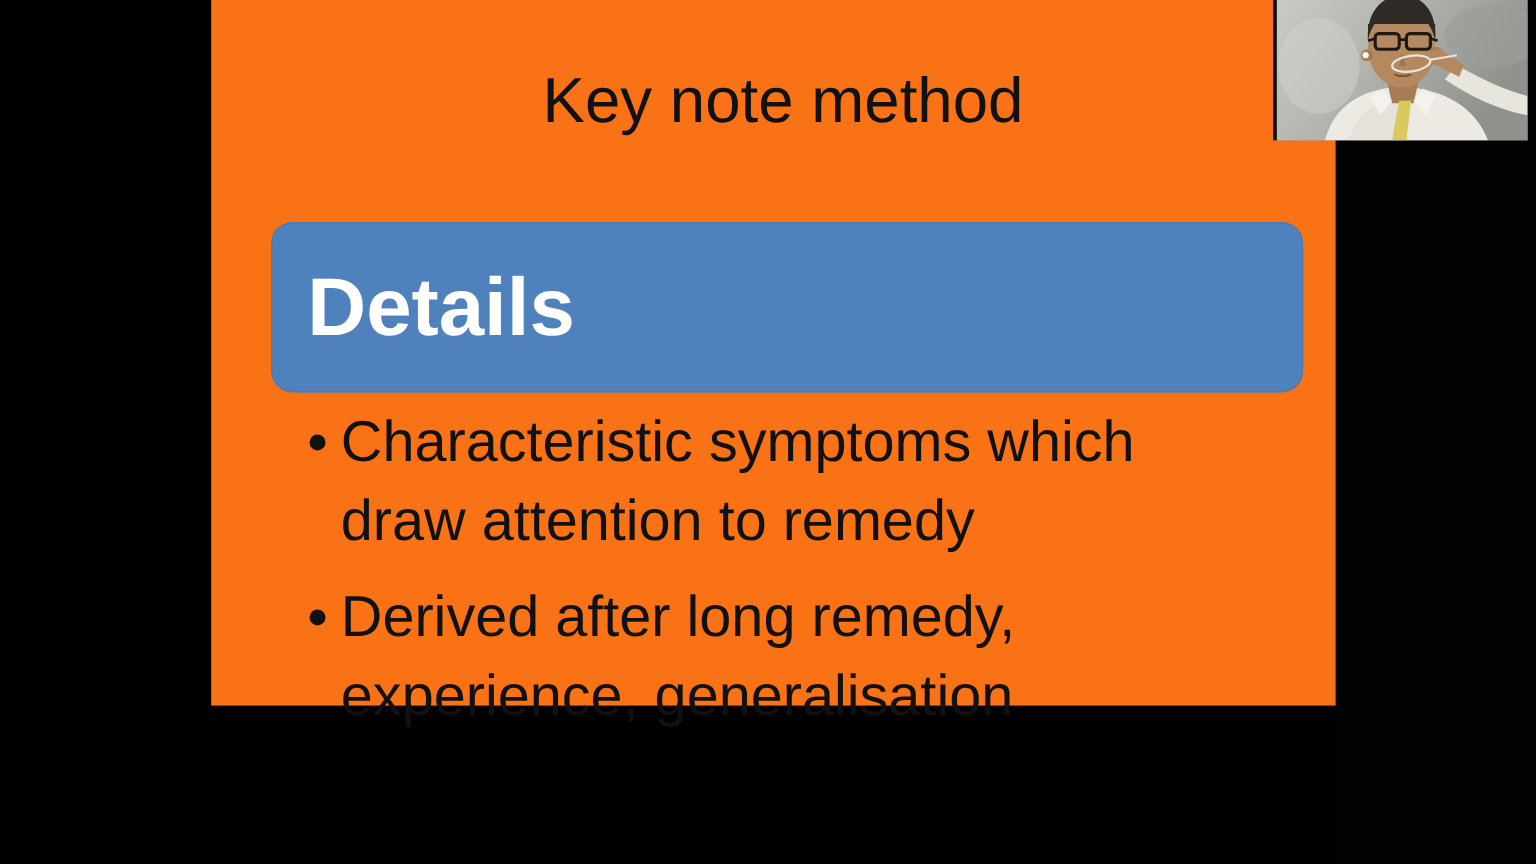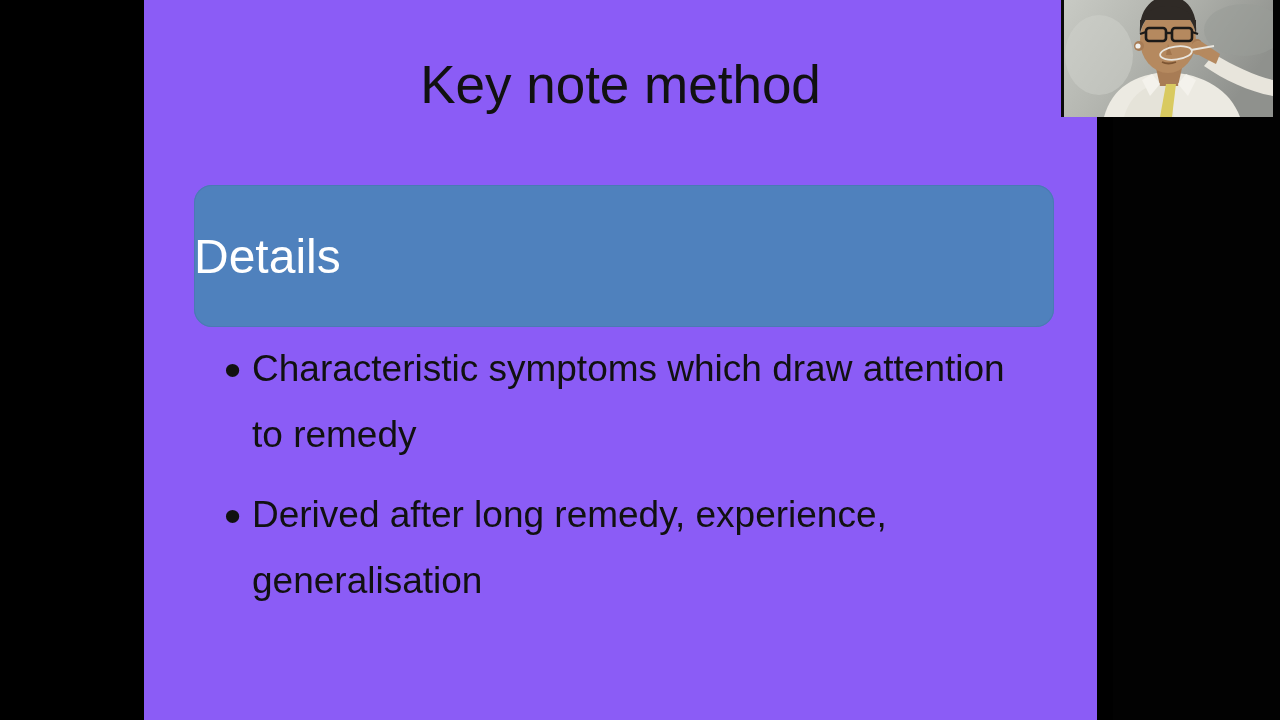--- a/index.html
+++ b/index.html
@@ -8,61 +8,62 @@
     background:#000;
     font-family:"Liberation Sans", sans-serif;
     position:relative;
   }
   .stage{position:absolute;inset:0;background:#000;}
   
   .bar-left{position:absolute;left:0;top:0;width:160px;height:720px;background:#000;}
   .bar-right{position:absolute;left:1113px;top:0;width:167px;height:720px;background:#020202;}
   
   .slide{
-    position:absolute;left:144px;top:0;width:953px;height:720px;
-    background:#8b5cf6;
+    position:absolute;left:176px;top:0;width:953px;height:588px;
+    background:#f97316;
   }
   .slide-title{
     position:absolute;left:0;top:55px;width:953px;
     text-align:center;
     font-size:53px;line-height:60px;
     color:#111111;
     letter-spacing:0px;
   }
   .details-box{
     position:absolute;left:50px;top:185px;width:860px;height:142px;
     background:#4f81bd;
     border-radius:18px;
     box-shadow:inset 0 0 0 1px #4a7ab4;
     display:flex;align-items:center;
   }
   .details-heading{
     color:#ffffff;
-    font-size:48px;
-    font-weight:400;
+    font-size:68px;
+    font-weight:700;
+    padding-left:30px;
     letter-spacing:0px;
   }
   .bullets{
     position:absolute;left:80px;top:336px;width:800px;
     list-style:none;margin:0;padding:0;
   }
   .bullets li{
     display:flex;
     align-items:flex-start;
     margin:0 0 14px 0;
   }
   .bullet-dot{
     flex:0 0 28px;
     font-size:49px;line-height:66px;
     color:#111111;
   }
   .bullet-text{
     flex:1;
     max-width:760px;
-    font-size:37px;line-height:66px;
+    font-size:48px;line-height:66px;
     color:#111111;
   }
   
   .webcam{
     position:absolute;left:1061px;top:0;width:212px;height:117px;
     background:#a9aba6;
     border-left:3px solid #0a0a0a;
     box-sizing:border-box;
     overflow:hidden;
   }

